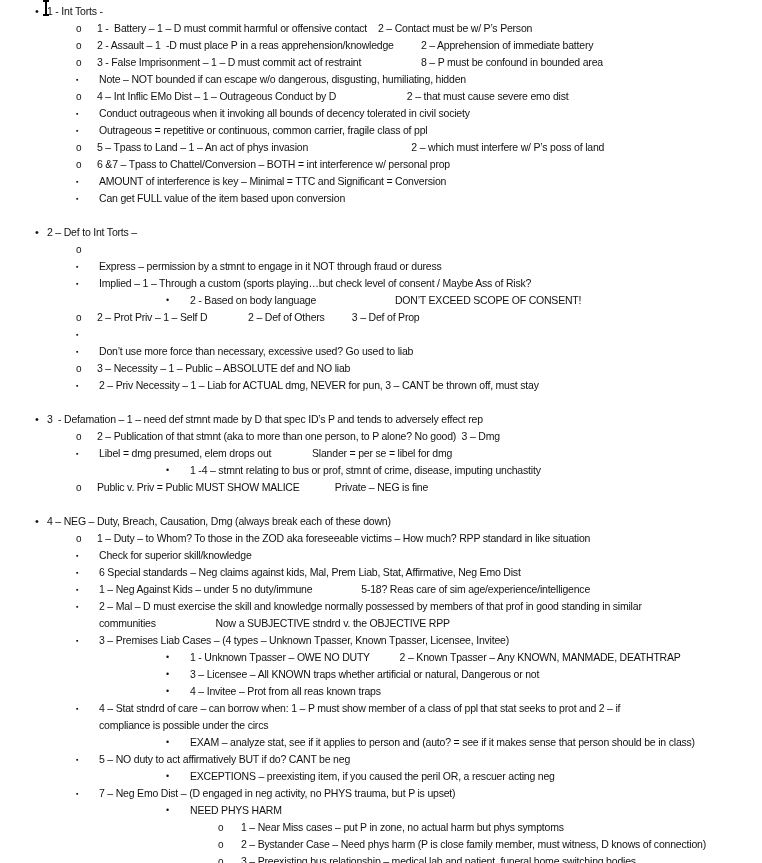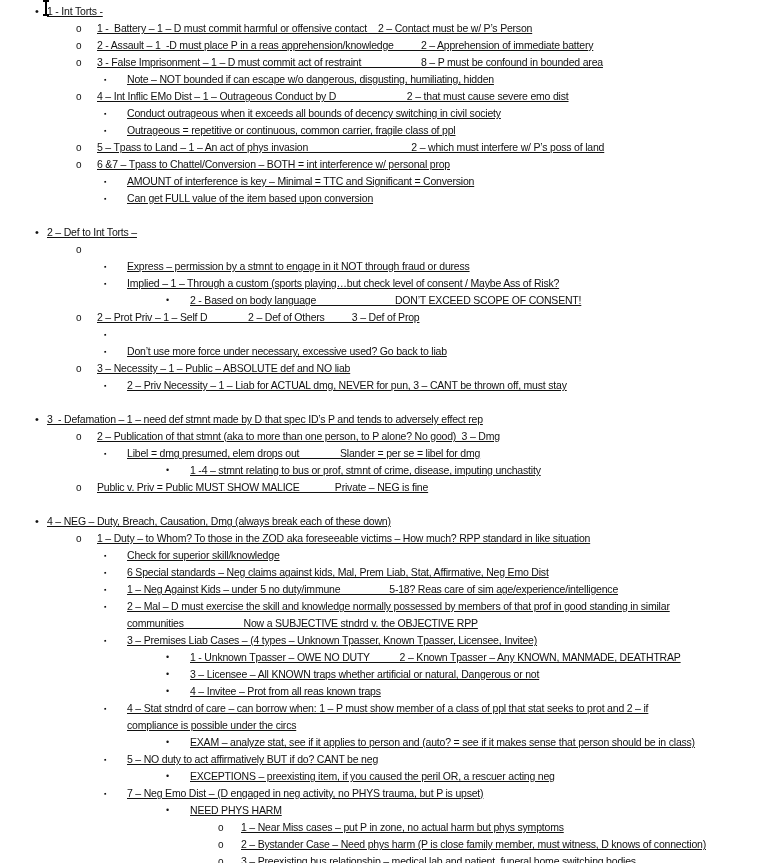--- a/index.html
+++ b/index.html
@@ -29,29 +29,28 @@
   .row .bullet {
     flex: none;
     line-height: 17px;
     color: #111111;
   }
   .row .text {
     flex: 1;
     white-space: pre-wrap;
     line-height: 17px;
     padding-right: 6px;
-    text-decoration: underline;
   }
   .l0 { padding-left: 0; }
   .l0 .bullet { width: 0; }
   .l1 { padding-left: 35px; }
   .l1 .bullet { width: 12px; font-size: 11px; }
   .l2 { padding-left: 76px; }
   .l2 .bullet { width: 21px; font-size: 10px; }
-  .l3 { padding-left: 104px; }
+  .l3 { padding-left: 76px; }
   .l3 .bullet { width: 23px; font-size: 7px; }
   .l4 { padding-left: 166px; }
   .l4 .bullet { width: 24px; font-size: 9px; }
   .l5 { padding-left: 218px; }
   .l5 .bullet { width: 23px; font-size: 10px; }
 
   
   .ibeam {
     position: absolute;
     left: 42px;
@@ -106,21 +105,21 @@
     <div class="row l3">
     <span class="bullet">▪</span>
     <span class="text">Note – NOT bounded if can escape w/o dangerous, disgusting, humiliating, hidden</span>
   </div>
     <div class="row l2">
     <span class="bullet">o</span>
     <span class="text">4 – Int Inflic EMo Dist – 1 – Outrageous Conduct by D                          2 – that must cause severe emo dist</span>
   </div>
     <div class="row l3">
     <span class="bullet">▪</span>
-    <span class="text">Conduct outrageous when it exceeds all bounds of decency switching in civil society</span>
+    <span class="text">Conduct outrageous when it invoking all bounds of decency tolerated in civil society</span>
   </div>
     <div class="row l3">
     <span class="bullet">▪</span>
     <span class="text">Outrageous = repetitive or continuous, common carrier, fragile class of ppl</span>
   </div>
     <div class="row l2">
     <span class="bullet">o</span>
     <span class="text">5 – Tpass to Land – 1 – An act of phys invasion                                      2 – which must interfere w/ P’s poss of land</span>
   </div>
     <div class="row l2">
@@ -160,21 +159,21 @@
   </div>
     <div class="row l2">
     <span class="bullet">o</span>
     <span class="text">2 – Prot Priv – 1 – Self D               2 – Def of Others          3 – Def of Prop</span>
   </div>
     <div class="row l3">
     <span class="bullet">▪</span>
   </div>
     <div class="row l3">
     <span class="bullet">▪</span>
-    <span class="text">Don’t use more force under necessary, excessive used? Go back to liab</span>
+    <span class="text">Don’t use more force than necessary, excessive used? Go used to liab</span>
   </div>
     <div class="row l2">
     <span class="bullet">o</span>
     <span class="text">3 – Necessity – 1 – Public – ABSOLUTE def and NO liab</span>
   </div>
     <div class="row l3">
     <span class="bullet">▪</span>
     <span class="text">2 – Priv Necessity – 1 – Liab for ACTUAL dmg, NEVER for pun, 3 – CANT be thrown off, must stay</span>
   </div>
     <div class="row l0">

